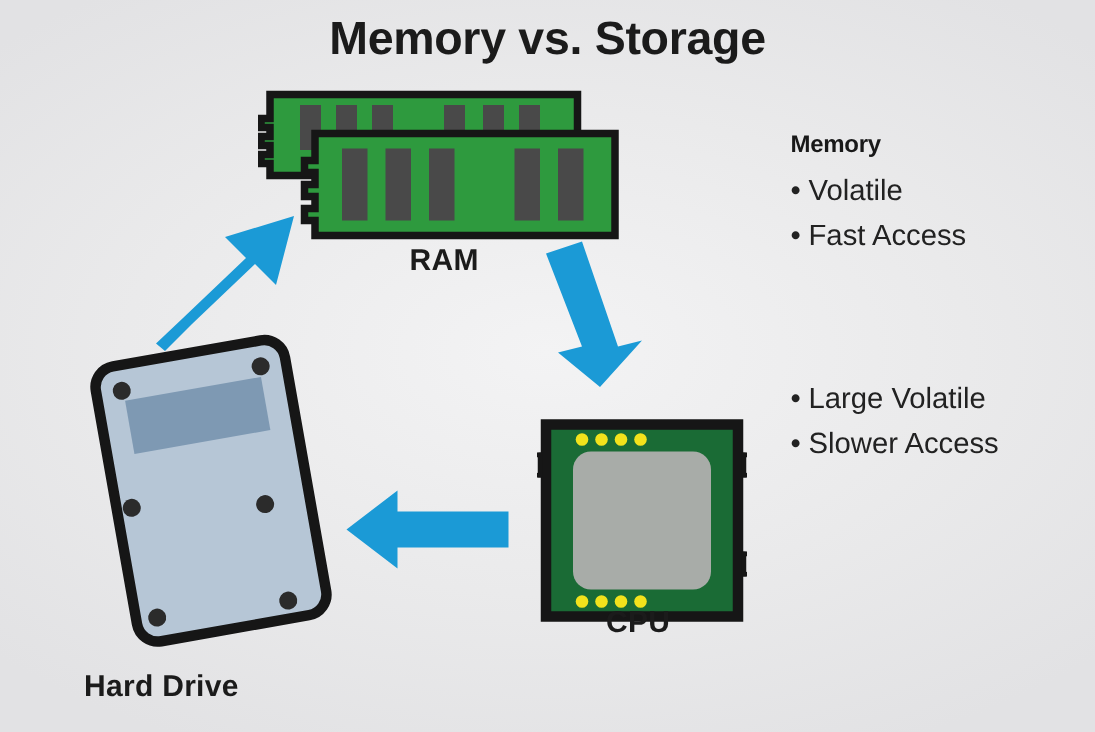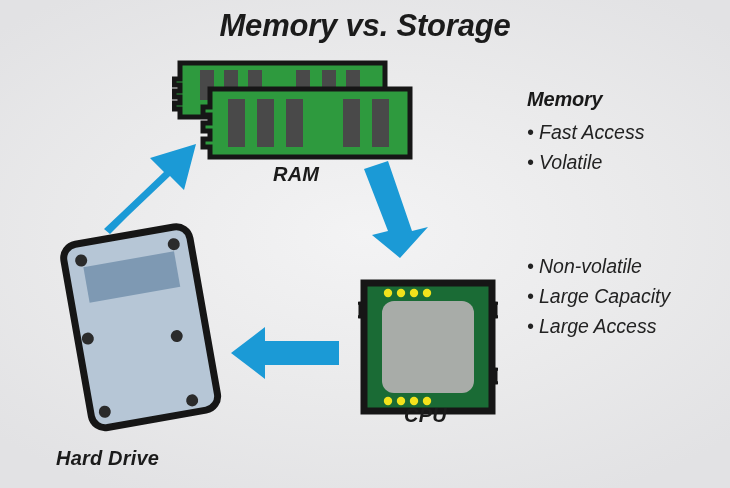--- a/index.html
+++ b/index.html
@@ -13,21 +13,20 @@
     font-family: "Liberation Sans", sans-serif;
     background: #ebebec;
   }
   #stage {
     position: relative;
     width: 730px;
     height: 488px;
     background:
       radial-gradient(ellipse 70% 60% at 50% 48%, #f3f3f4 0%, #eaeaeb 55%, #e2e2e4 100%);
     overflow: hidden;
-    font-style: italic;
   }
 
   
   #title {
     position: absolute;
     left: 0;
     top: 8px;
     width: 730px;
     text-align: center;
     font-size: 31px;
@@ -38,21 +37,21 @@
 
   
   .panel {
     position: absolute;
     left: 527px;
     width: 200px;
   }
   #panel-memory { top: 88px; }
   #panel-storage { top: 252px; }
   .panel-heading {
-    font-size: 20px;
+    font-size: 16px;
     font-weight: bold;
     color: #191919;
     margin-bottom: 7px;
     letter-spacing: -0.2px;
   }
   .panel-list {
     list-style: none;
     margin: 0;
     padding: 0;
   }
@@ -205,26 +204,25 @@
 
   <div class="arrow" id="arrow-cpu-hdd">
     <svg width="112" height="58" viewBox="0 0 112 58">
       <path d="M2,29 L36,3 L36,17 L110,17 L110,41 L36,41 L36,55 Z" fill="#1b9ad6"></path>
     </svg>
   </div>
 
   <div class="panel" id="panel-memory">
     <div class="panel-heading">Memory</div>
     <ul class="panel-list">
+      <li><span class="bullet">•</span><span>Volatile</span></li>
       <li><span class="bullet">•</span><span>Fast Access</span></li>
-      <li><span class="bullet">•</span><span>Volatile</span></li>
     </ul>
   </div>
 
   <div class="panel" id="panel-storage">
     <ul class="panel-list">
-      <li><span class="bullet">•</span><span>Non-volatile</span></li>
-      <li><span class="bullet">•</span><span>Large Capacity</span></li>
-      <li><span class="bullet">•</span><span>Large Access</span></li>
+      <li><span class="bullet">•</span><span>Large Volatile</span></li>
+      <li><span class="bullet">•</span><span>Slower Access</span></li>
     </ul>
   </div>
 
 </div>
 
 </body></html>

